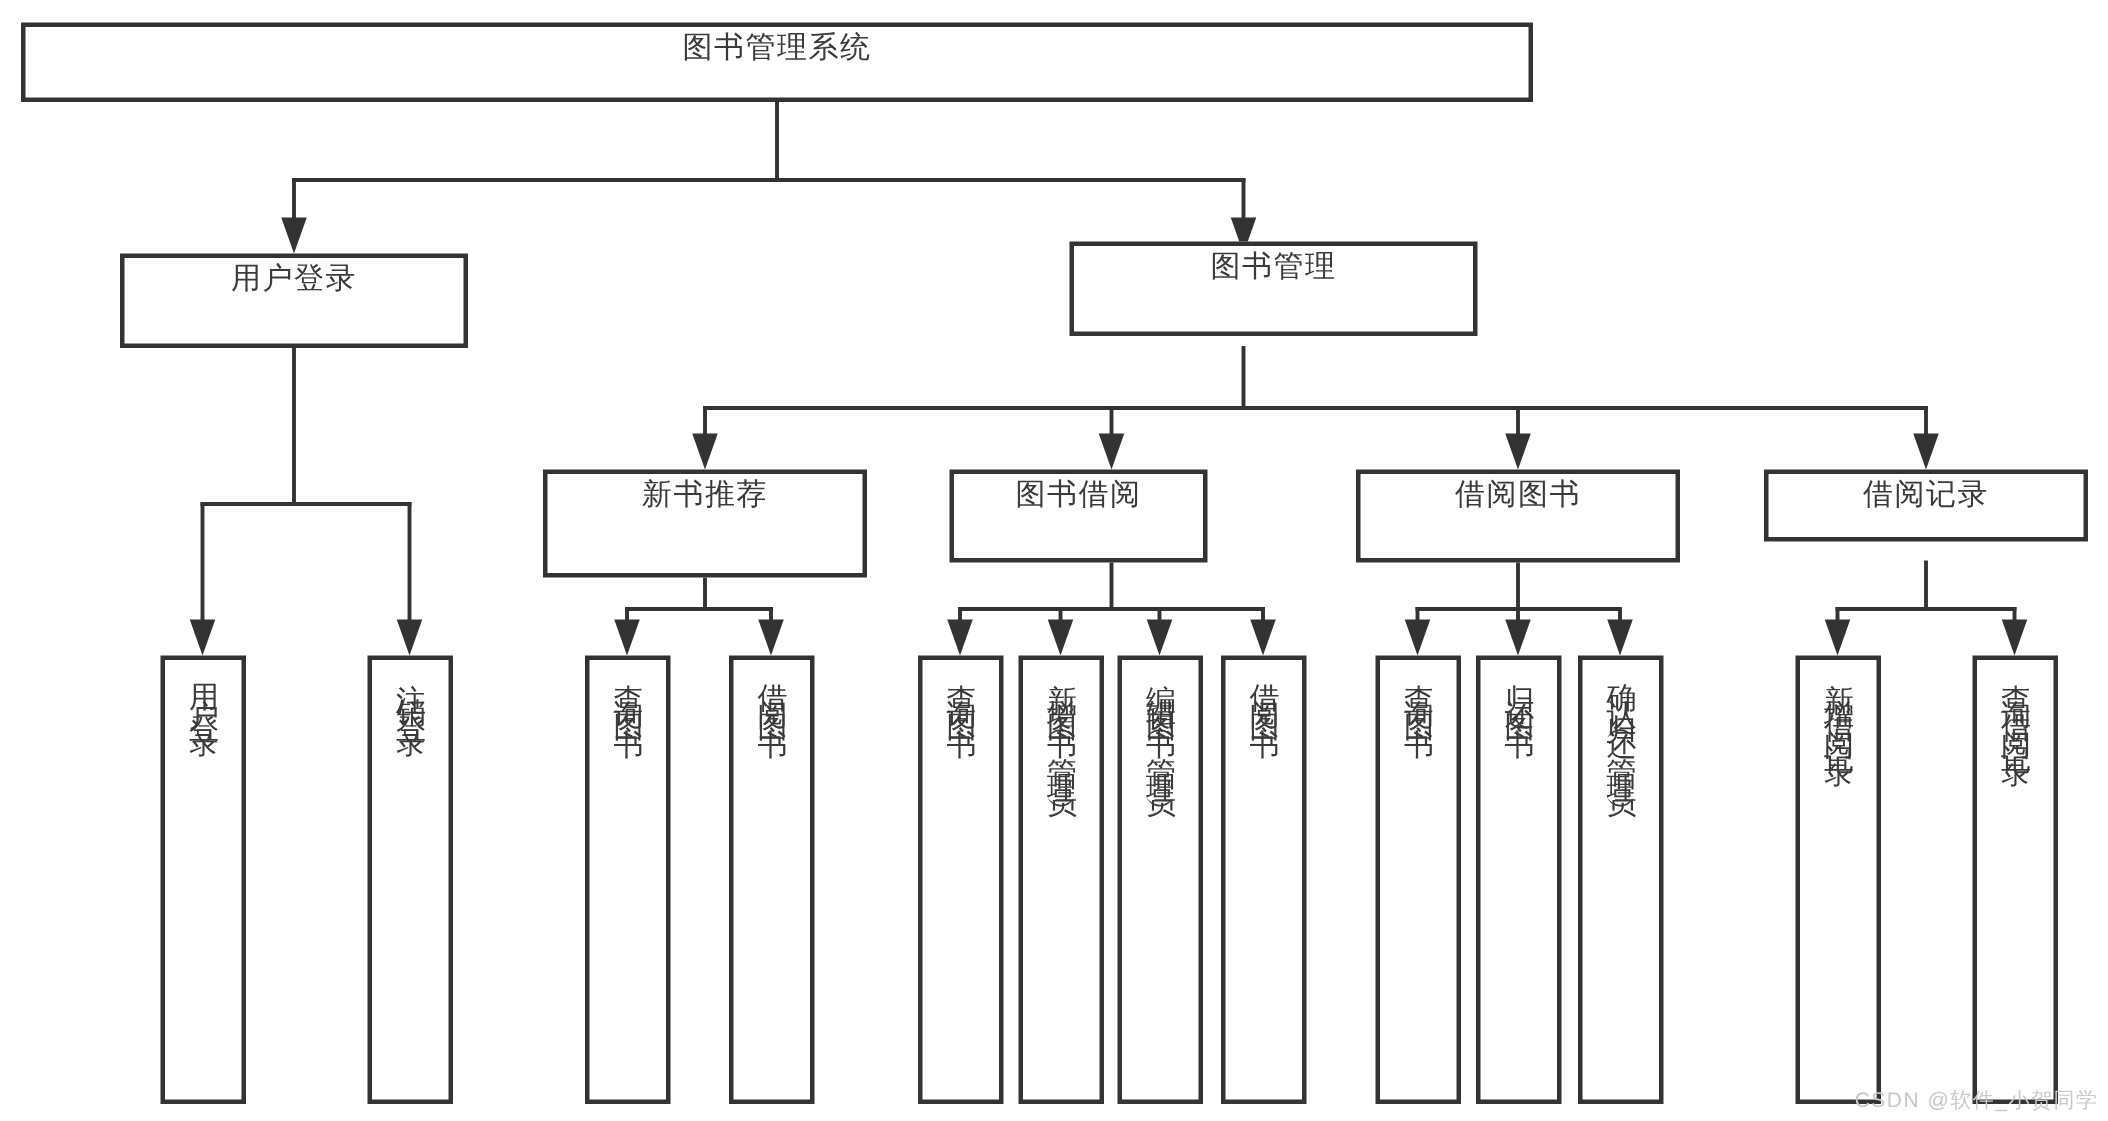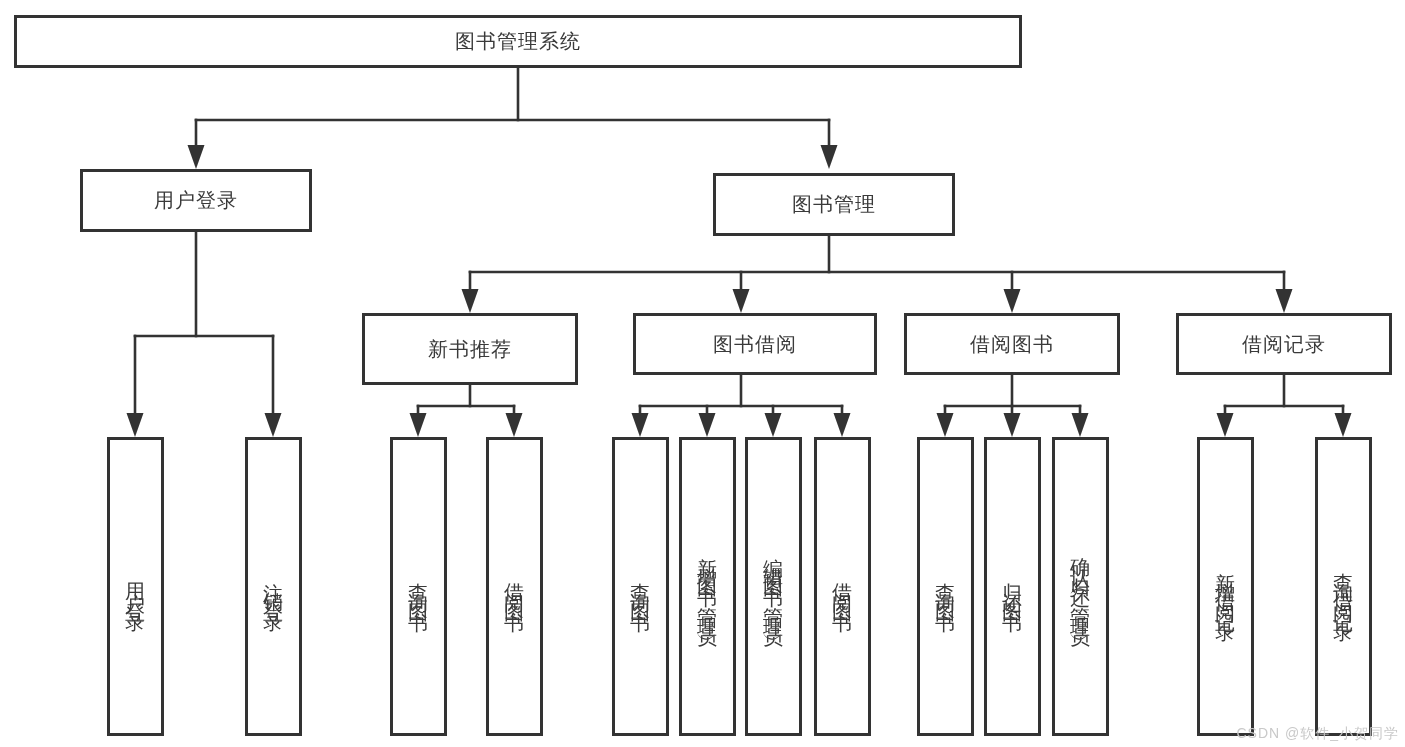--- a/index.html
+++ b/index.html
@@ -20,21 +20,21 @@
     position:absolute;left:0;top:0;width:1405px;height:747px;
     pointer-events:none;
   }
   .c-line{stroke:var(--line);stroke-width:2.6;stroke-linecap:square;}
   .c-arrow{fill:var(--line);}
   .box{
     position:absolute;
     box-sizing:border-box;
     background:var(--box-bg);
     border:3px solid var(--line);
-    display:flex;align-items:center;justify-content:center;
+    display:flex;align-items:flex-start;justify-content:center;
   }
   .label{
     font-size:20px;
     color:var(--text);
     white-space:nowrap;
     letter-spacing:1px;
   }
   .box.v .label{
     writing-mode:vertical-rl;
     text-orientation:mixed;
@@ -111,34 +111,34 @@
       <polygon points="1334.5,413 1351.5,413 1343,437" class="c-arrow"></polygon>
     </svg>
 
   <div class="box h" style="left:14px;top:15px;width:1008px;height:53px">
     <span class="label">图书管理系统</span>
   </div>
 
   <div class="box h" style="left:80px;top:169px;width:232px;height:63px">
     <span class="label">用户登录</span>
   </div>
-  <div class="box h" style="left:713px;top:173px;width:242px;height:63px">
+  <div class="box h" style="left:713px;top:161px;width:272px;height:63px">
     <span class="label">图书管理</span>
   </div>
 
   <div class="box h" style="left:362px;top:313px;width:216px;height:72px">
     <span class="label">新书推荐</span>
   </div>
-  <div class="box h" style="left:633px;top:313px;width:244px;height:62px">
+  <div class="box h" style="left:633px;top:313px;width:172px;height:62px">
     <span class="label">图书借阅</span>
   </div>
   <div class="box h" style="left:904px;top:313px;width:216px;height:62px">
     <span class="label">借阅图书</span>
   </div>
-  <div class="box h" style="left:1176px;top:313px;width:216px;height:62px">
+  <div class="box h" style="left:1176px;top:313px;width:216px;height:48px">
     <span class="label">借阅记录</span>
   </div>
 
   <div class="box v" style="left:107px;top:437px;width:57px;height:299px">
     <span class="label">用户登录</span>
   </div>
   <div class="box v" style="left:245px;top:437px;width:57px;height:299px">
     <span class="label">注销登录</span>
   </div>
 

